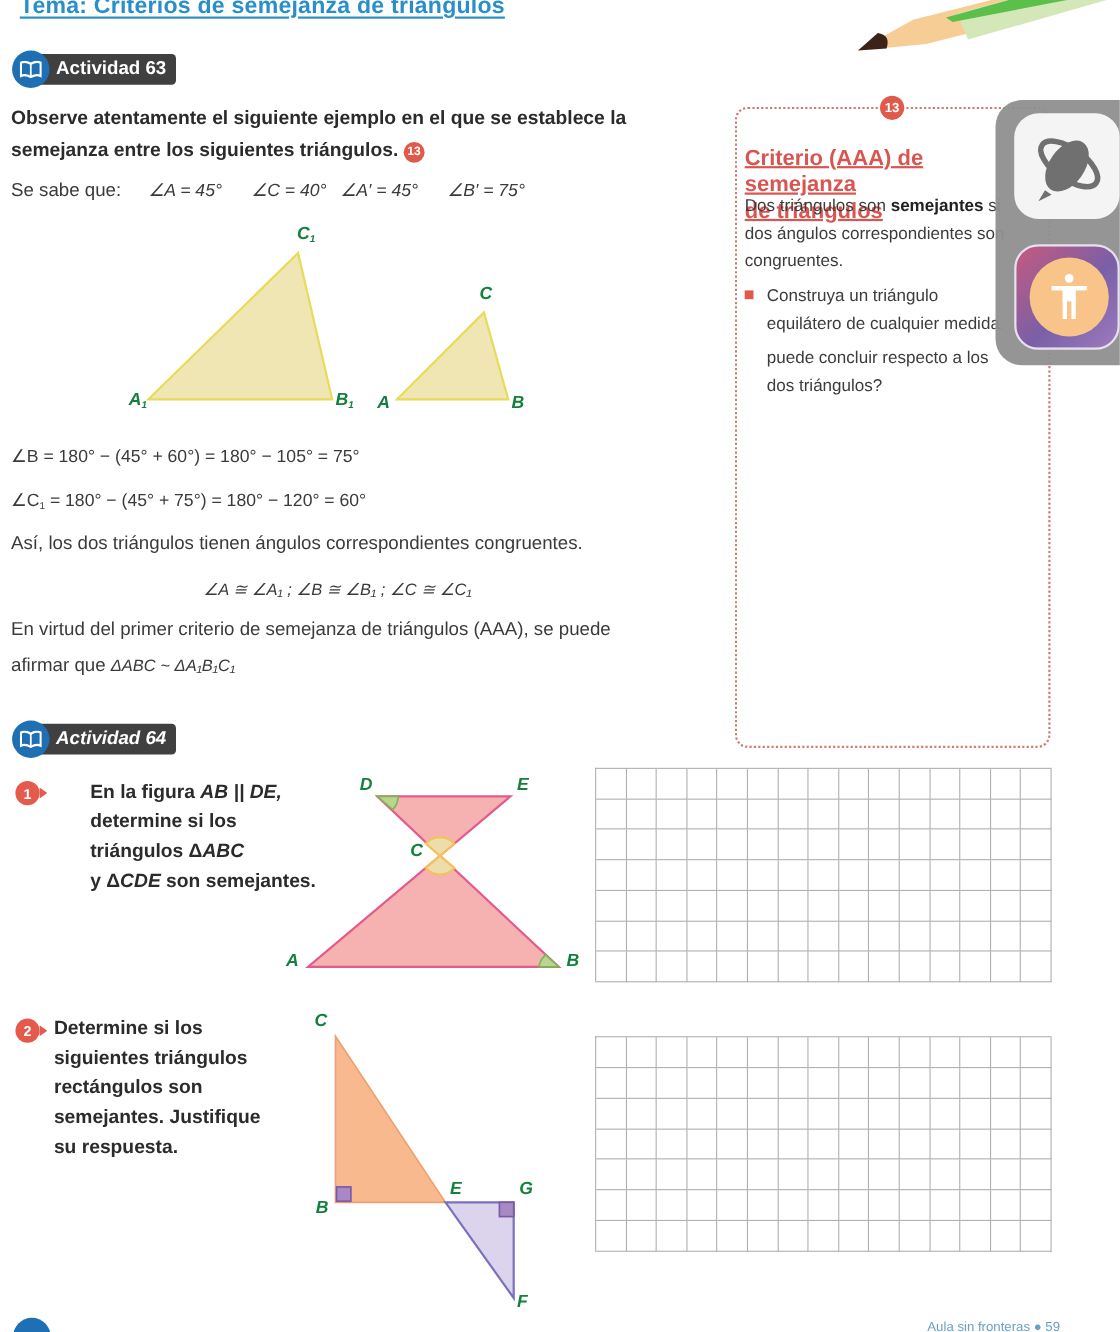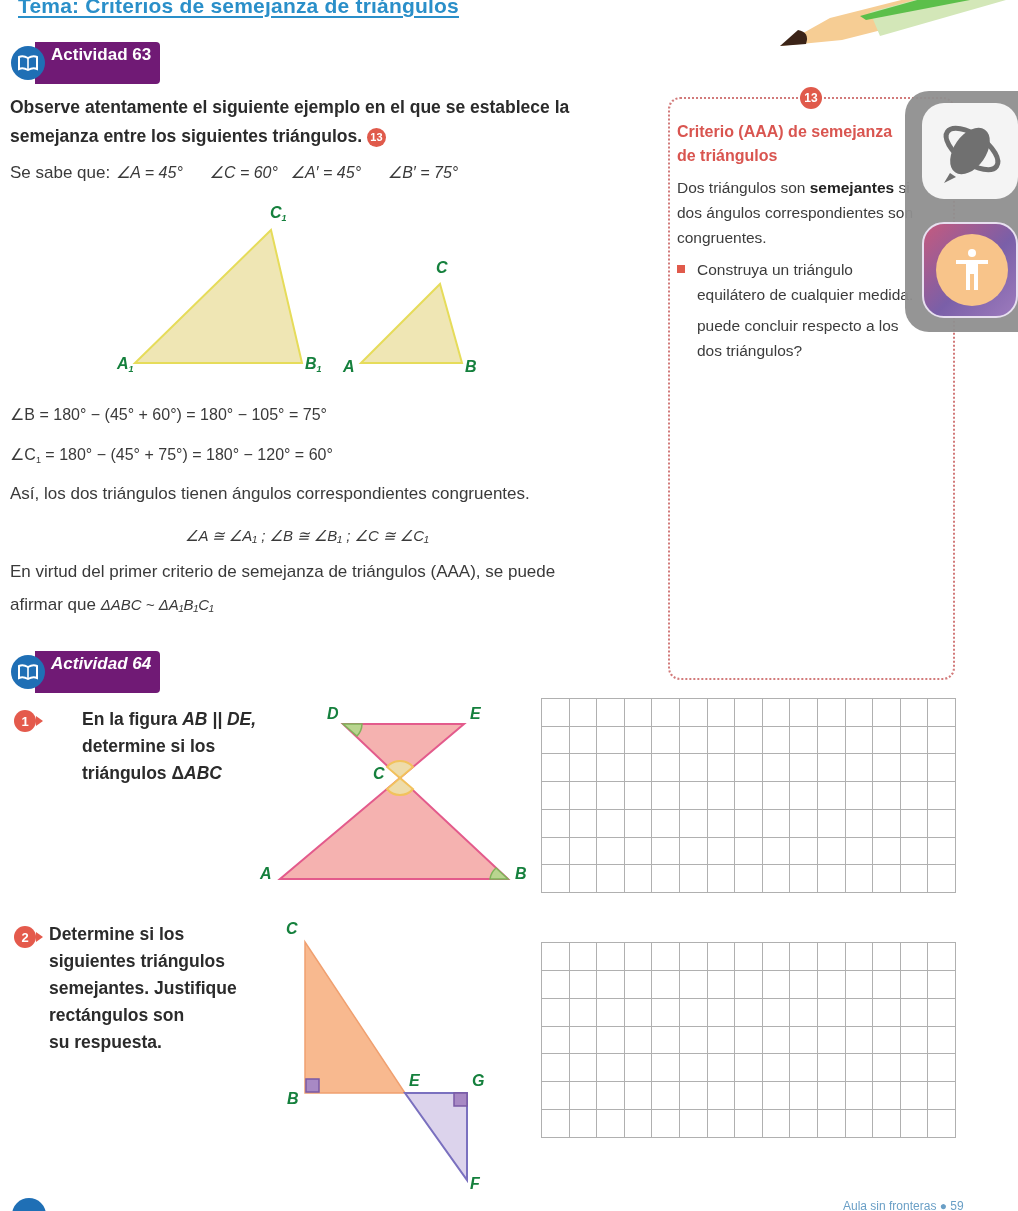--- a/index.html
+++ b/index.html
@@ -4,32 +4,32 @@
 <style>
   * { box-sizing: border-box; margin: 0; padding: 0; }
   html, body { width: 1018px; height: 1211px; overflow: hidden; background: #ffffff; }
   body { position: relative; font-family: "DejaVu Sans", sans-serif; color: #333333; }
   .abs { position: absolute; }
 
   .topic-title { left: 18px; top: -6px; font-family: "Liberation Sans", sans-serif; font-weight: bold; font-size: 21px; color: #2a8fc9; text-decoration: underline; text-decoration-thickness: 2px; text-underline-offset: 3px; white-space: nowrap; letter-spacing: 0.2px; }
 
   .activity-badge { height: 30px; display: flex; align-items: center; }
   .activity-badge .circle { width: 34px; height: 34px; border-radius: 50%; background: #1f6fb5; display: flex; align-items: center; justify-content: center; position: relative; z-index: 2; }
-  .activity-badge .label { background: #701a75; color: #ffffff; font-family: "Liberation Sans", sans-serif; font-weight: bold; font-size: 17px; height: 42px; line-height: 26px; padding: 0 9px 0 16px; margin-left: -10px; border-radius: 0 4px 4px 0; white-space: nowrap; }
+  .activity-badge .label { background: #404040; color: #ffffff; font-family: "Liberation Sans", sans-serif; font-weight: bold; font-size: 17px; height: 28px; line-height: 26px; padding: 0 9px 0 16px; margin-left: -10px; border-radius: 0 4px 4px 0; white-space: nowrap; }
 
   .bold-text { font-family: "Liberation Sans", sans-serif; font-weight: bold; font-size: 17.5px; color: #2b2b2b; line-height: 29px; }
   .body-text { font-family: "Liberation Sans", sans-serif; font-size: 17px; color: #3a3a3a; line-height: 25px; white-space: nowrap; }
   .math { font-family: "Liberation Sans", sans-serif; font-size: 16px; color: #3a3a3a; white-space: nowrap; }
   .sub { font-size: 9px; vertical-align: -3px; }
 
   .ref-dot { display: inline-block; width: 19px; height: 19px; border-radius: 50%; background: #e05a4b; color: #fff; font-size: 11px; font-weight: bold; text-align: center; line-height: 19px; font-family: "Liberation Sans", sans-serif; vertical-align: 1px; }
 
   .side-box { left: 668px; top: 97px; width: 287px; height: 583px; border: 2px dotted #d27a7a; border-radius: 12px; }
   .side-box .top-num { position: absolute; left: 130px; top: -12px; width: 22px; height: 22px; border-radius: 50%; background: #e05a4b; color: #fff; font-weight: bold; font-size: 12px; text-align: center; line-height: 22px; font-family: "Liberation Sans", sans-serif; }
-  .side-title { left: 677px; top: 120px; font-family: "Liberation Sans", sans-serif; font-weight: bold; font-size: 16px; color: #d95550; line-height: 24px; width: 260px; }
+  .side-title { left: 677px; top: 132px; font-family: "Liberation Sans", sans-serif; font-weight: bold; font-size: 20px; color: #d95550; line-height: 24px; width: 260px; text-decoration: underline; }
   .side-text { font-family: "Liberation Sans", sans-serif; font-size: 15.5px; color: #3c3c3c; line-height: 25px; white-space: nowrap; }
   .bullet-sq { display: inline-block; width: 8px; height: 8px; background: #e05a4b; margin-right: 12px; vertical-align: 2px; }
 
   .overlay-panel { left: 905px; top: 91px; width: 130px; height: 241px; background: #8f8f8f; border-radius: 24px 0 0 24px; opacity: 0.95; }
   .app-icon-1 { left: 922px; top: 103px; width: 96px; height: 96px; background: #f4f4f4; border-radius: 22px; }
   .app-icon-2 { left: 922px; top: 222px; width: 96px; height: 96px; border-radius: 22px; background: linear-gradient(135deg, #c55a7e, #7a5fa8 55%, #9d7bbd); border: 2px solid #e8e0f0; }
   .app-icon-2 .inner { position: absolute; left: 12px; top: 10px; width: 72px; height: 72px; border-radius: 50%; background: #f8c48a; }
 
   .task-num { display: inline-flex; width: 22px; height: 22px; border-radius: 50%; background: #e45a4c; color: #fff; font-size: 13px; font-weight: bold; align-items: center; justify-content: center; font-family: "Liberation Sans", sans-serif; position: relative; }
   .task-num::after { content: ""; position: absolute; right: -7px; top: 6px; border-left: 7px solid #e45a4c; border-top: 5px solid transparent; border-bottom: 5px solid transparent; }
@@ -66,22 +66,22 @@
   <div class="label">Actividad 63</div>
 </div>
 
 <div class="abs bold-text" style="left:10px; top:93px; white-space:nowrap;">
   <div>Observe atentamente el siguiente ejemplo en el que se establece la</div>
   <div><span>semejanza entre los siguientes triángulos.</span> <span class="ref-dot">13</span></div>
 </div>
 
 <div class="abs body-text" style="left:10px; top:160px;">
   <span>Se sabe que:</span>
-  <span class="math" style="margin-left:1px; font-style:italic;">∠A = 45°</span>
-  <span class="math" style="margin-left:22px; font-style:italic;">∠C = 60°</span>
+  <span class="math" style="margin-left:20px; font-style:italic;">∠A = 45°</span>
+  <span class="math" style="margin-left:22px; font-style:italic;">∠C = 40°</span>
   <span class="math" style="margin-left:8px; font-style:italic;">∠A′ = 45°</span>
   <span class="math" style="margin-left:22px; font-style:italic;">∠B′ = 75°</span>
 </div>
 
 <svg class="abs" style="left:100px; top:200px;" width="420" height="190" viewBox="0 0 420 190">
   <polygon points="35,163 171,30 202,163" fill="#efe6b4" stroke="#e6dc5a" stroke-width="2"></polygon>
   <polygon points="261,163 340,84 362,163" fill="#efe6b4" stroke="#e6dc5a" stroke-width="2"></polygon>
 </svg>
 <div class="abs fig-label" style="left:270px; top:204px;"><span>C</span><span class="sub">1</span></div>
 <div class="abs fig-label" style="left:117px; top:355px;"><span>A</span><span class="sub">1</span></div>
@@ -145,20 +145,21 @@
       </svg>
   </div>
   <div class="label">Actividad 64</div>
 </div>
 
 <div class="abs" style="left:14px; top:710px;"><span class="task-num">1</span></div>
 <div class="abs task-text" style="left:49px; top:706px; white-space:nowrap;margin-left:33px;">
   <div><span>En la figura </span><i>AB || DE,</i></div>
   <div>determine si los</div>
   <div><span>triángulos Δ</span><i>ABC</i></div>
+  <div><span>y Δ</span><i>CDE</i><span> son semejantes.</span></div>
 </div>
 
 <svg class="abs" style="left:250px; top:700px;" width="290" height="190" viewBox="0 0 290 190">
   <polygon points="93,24 214,24 150,78" fill="#f5b2b0" stroke="#e35b8c" stroke-width="2"></polygon>
   <polygon points="150,78 30,179 258,179" fill="#f5b2b0" stroke="#e35b8c" stroke-width="2"></polygon>
   <path d="M93,24 L112,24 A18,18 0 0 1 107,36 Z" fill="#b9d58f" stroke="#7fb35a" stroke-width="1.5"></path>
   <path d="M258,179 L240,179 A18,18 0 0 1 246,168 Z" fill="#b9d58f" stroke="#7fb35a" stroke-width="1.5"></path>
   <path d="M137,67 A17,17 0 0 1 163,67 L150,78 Z" fill="#eedcaa" stroke="#f2c25c" stroke-width="2"></path>
   <path d="M137,89 A17,17 0 0 0 163,89 L150,78 Z" fill="#eedcaa" stroke="#f2c25c" stroke-width="2"></path>
 </svg>
@@ -273,22 +274,22 @@
     <div></div>
     <div></div>
     <div></div>
     <div></div>
   </div>
 
 <div class="abs" style="left:14px; top:926px;"><span class="task-num">2</span></div>
 <div class="abs task-text" style="left:49px; top:921px; white-space:nowrap;">
   <div>Determine si los</div>
   <div>siguientes triángulos</div>
+  <div>rectángulos son</div>
   <div>semejantes. Justifique</div>
-  <div>rectángulos son</div>
   <div>su respuesta.</div>
 </div>
 
 <svg class="abs" style="left:270px; top:915px;" width="240" height="296" viewBox="0 0 240 296">
   <polygon points="35,27 35,178 135,178" fill="#f8b98f" stroke="#f0a070" stroke-width="1.5"></polygon>
   <rect x="36" y="164" width="13" height="13" fill="#a889c4" stroke="#7a5aa5" stroke-width="1.5"></rect>
   <polygon points="135,178 197,178 197,265" fill="#dcd3ec" stroke="#7a70bf" stroke-width="2"></polygon>
   <rect x="184" y="178" width="13" height="13" fill="#a889c4" stroke="#7a5aa5" stroke-width="1.5"></rect>
 </svg>
 <div class="abs fig-label" style="left:286px; top:920px;">C</div>

